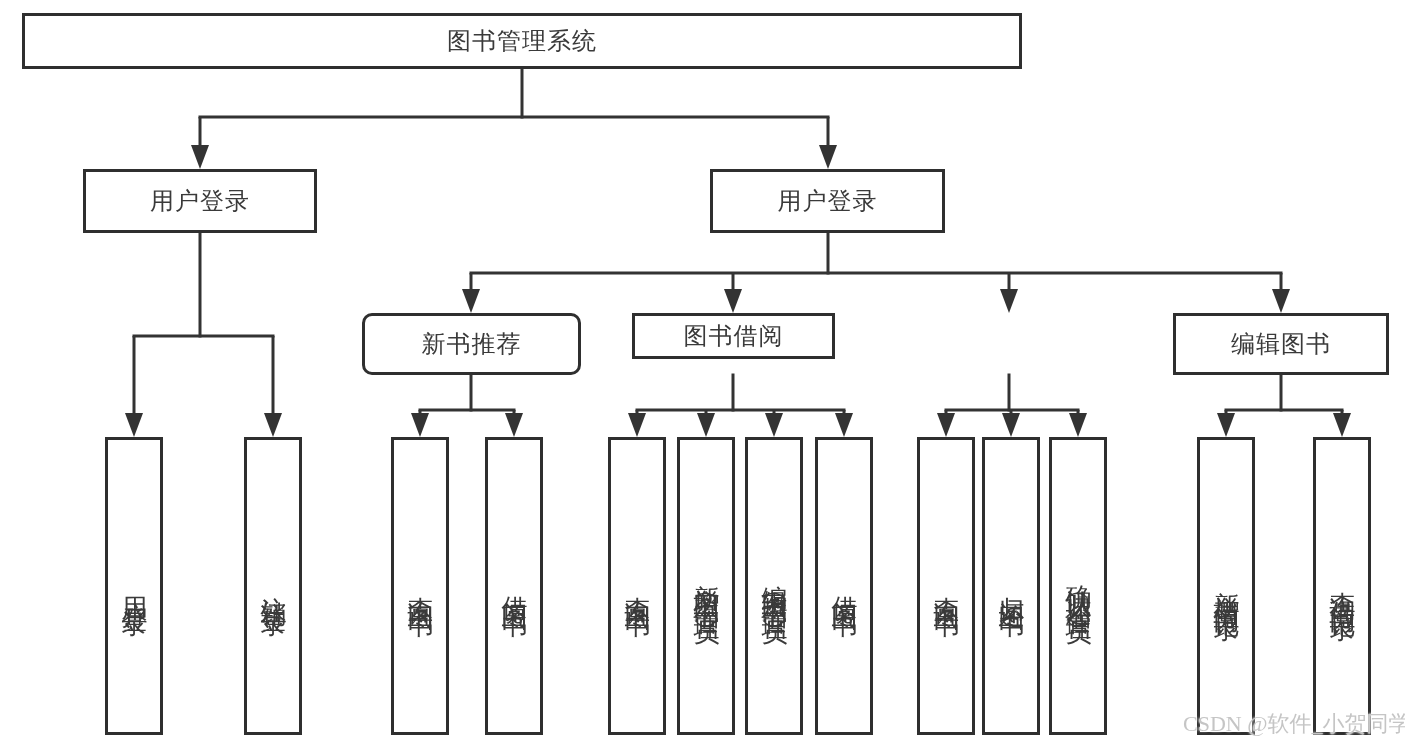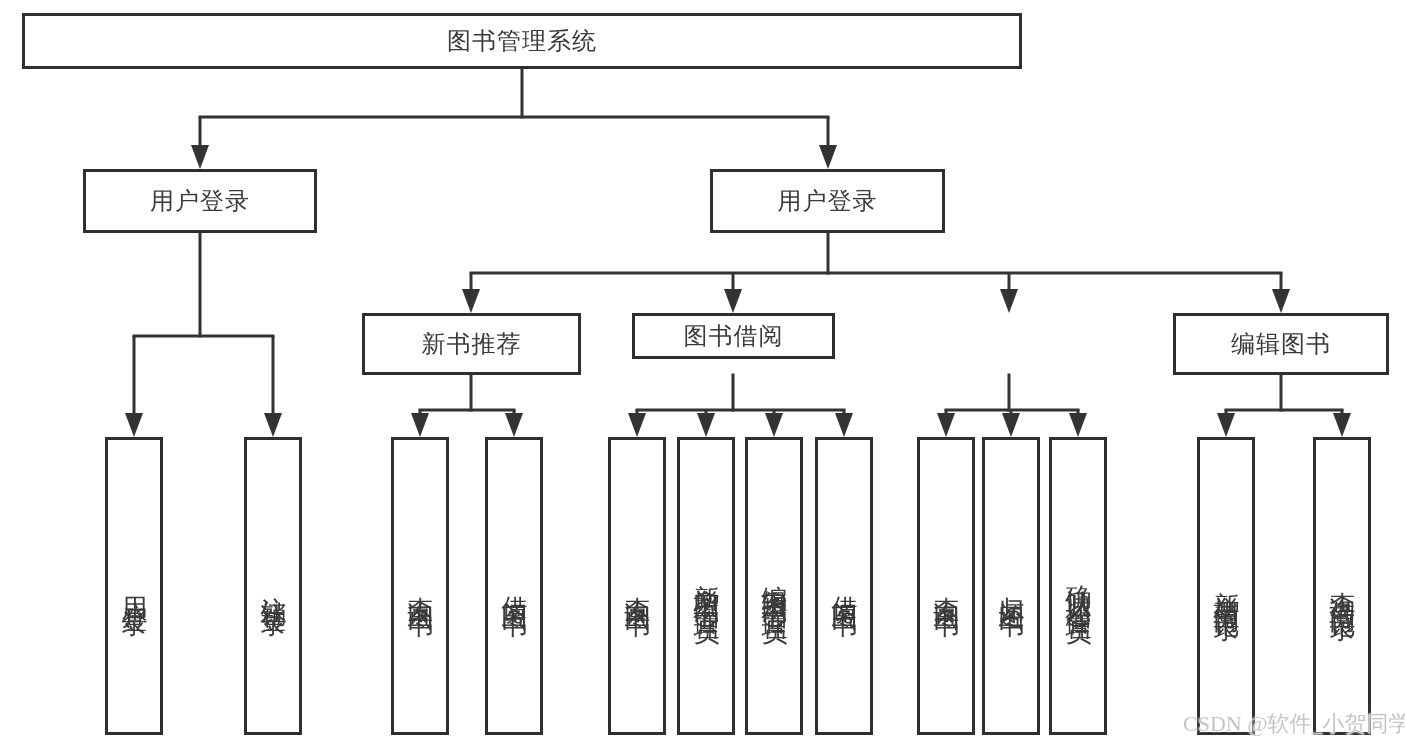--- a/index.html
+++ b/index.html
@@ -127,21 +127,21 @@
     <span>图书管理系统</span>
   </div>
 
   <div class="hbox" style="left:83px; top:169px; width:234px; height:64px;">
     <span>用户登录</span>
   </div>
   <div class="hbox" style="left:710px; top:169px; width:235px; height:64px;">
     <span>用户登录</span>
   </div>
 
-  <div class="hbox" style="left:362px; top:313px; width:219px; height:62px;">
+  <div class="hbox" style="left:362px; top:313px; width:219px; height:62px;border-radius:10px;">
     <span>新书推荐</span>
   </div>
   <div class="hbox" style="left:632px; top:313px; width:203px; height:46px;">
     <span>图书借阅</span>
   </div>
   <div class="hbox" style="left:1173px; top:313px; width:216px; height:62px;">
     <span>编辑图书</span>
   </div>
 
   <div class="vbox" style="left:105px;">

